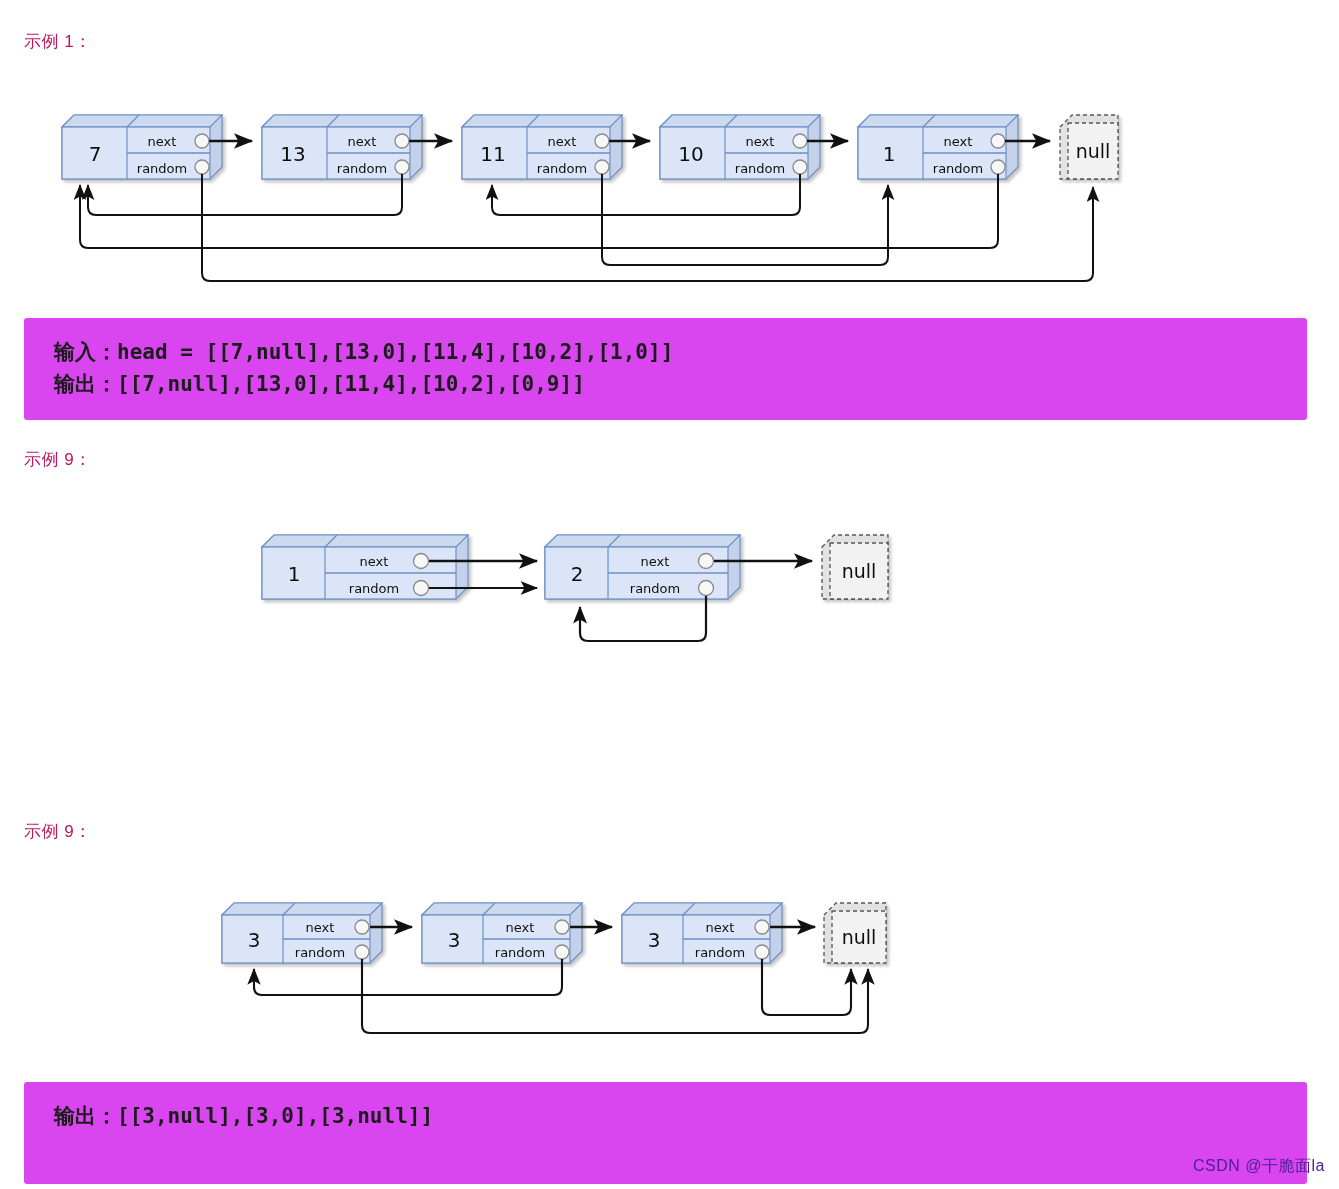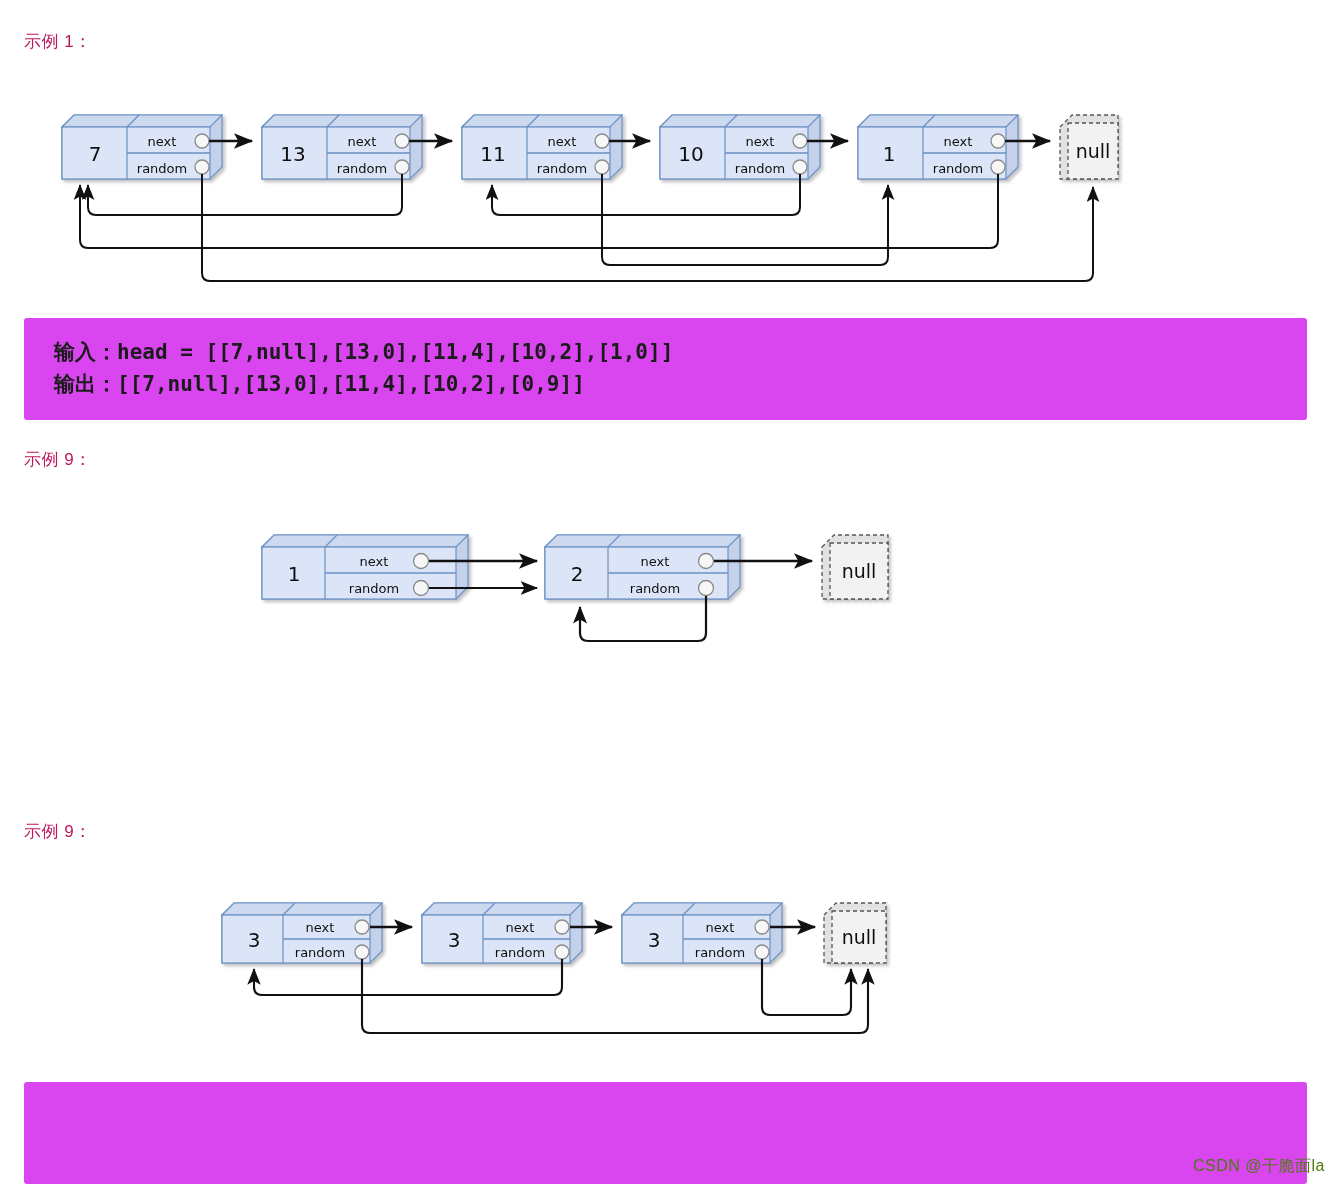--- a/index.html
+++ b/index.html
@@ -40,21 +40,21 @@
   .codeblock .line { white-space: pre; }
 
   .diagram { position: absolute; }
   .diagram svg { display: block; overflow: visible; }
 
   .watermark {
     position: absolute;
     right: 14px; bottom: 12px;
     font-family: "Liberation Sans", sans-serif;
     font-size: 16px;
-    color: #4d7c0f;
+    color: #4c1d95;
     white-space: nowrap;
     letter-spacing: 0.5px;
   }
 
   
   .nv { font-family: "DejaVu Sans", sans-serif; font-size: 20px; fill: #111; }
   .nf { font-family: "DejaVu Sans", sans-serif; font-size: 13px; fill: #111; }
   .nl { font-family: "DejaVu Sans", sans-serif; font-size: 19px; fill: #111; }
 </style>
 </head>
@@ -314,17 +314,18 @@
         <path d="M562,64 L562,92 Q562,100 554,100 L262,100 Q254,100 254,92 L254,74"></path>
 
         <path d="M762,64 L762,112 Q762,120 770,120 L843,120 Q851,120 851,112 L851,74"></path>
 
         <path d="M362,64 L362,130 Q362,138 370,138 L860,138 Q868,138 868,130 L868,74"></path>
       </g>
     </svg>
   </div>
 
   <div class="codeblock" style="left:24px; top:1082px; width:1283px; height:102px;">
+    <div class="line">输出：[[3,null],[3,0],[3,null]]</div>
   </div>
 
   <div class="watermark">CSDN @干脆面la</div>
 
 </div>
 
 </body></html>

